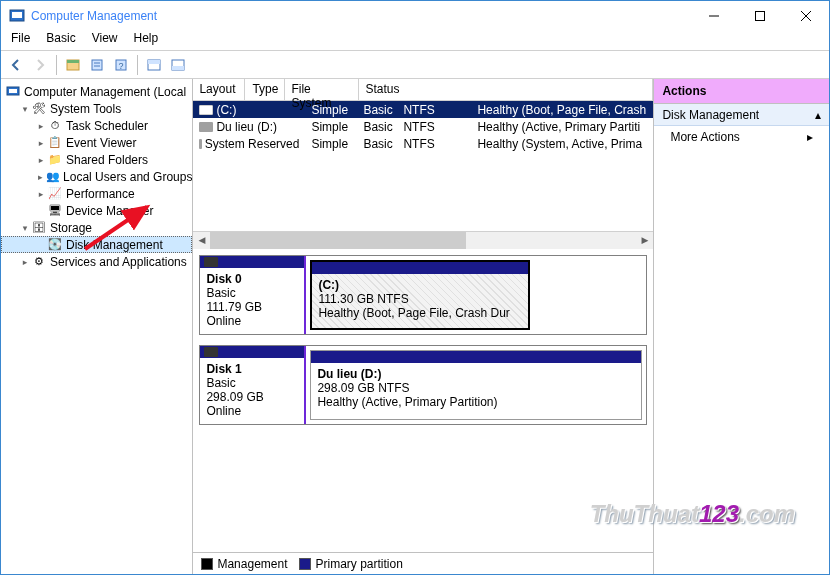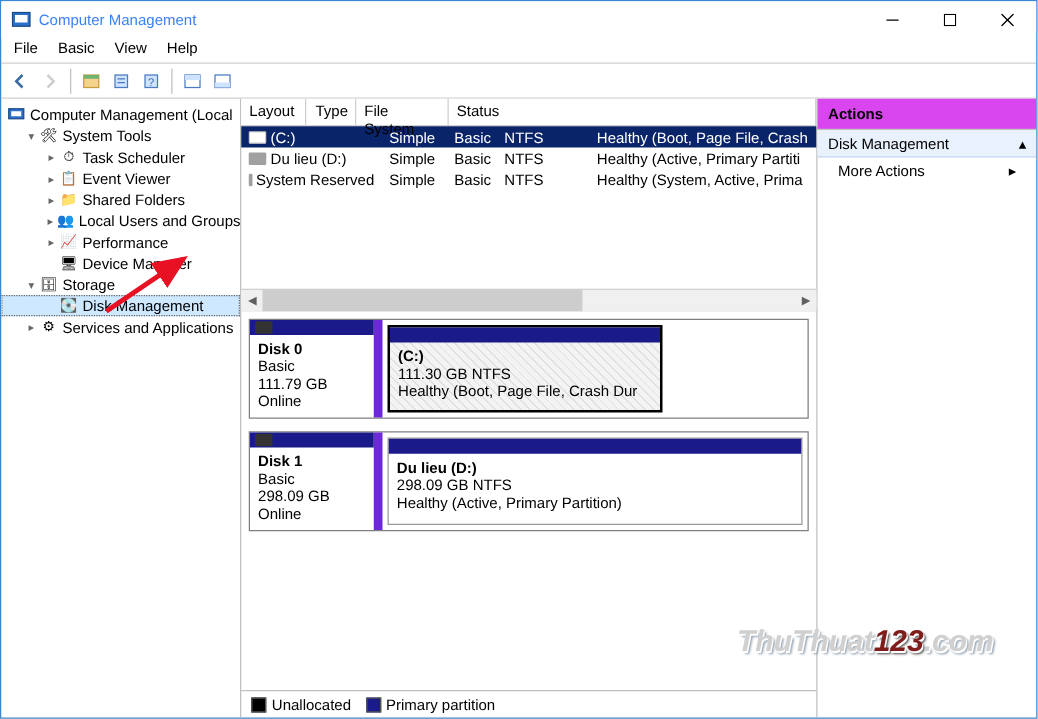--- a/index.html
+++ b/index.html
@@ -34,36 +34,36 @@
 .c-typ { width: 40px; text-align: right; }
 .c-fs  { width: 74px; }
 .c-sta { flex: 1; }
 .drv-icon { width: 14px; height: 10px; background: #a0a0a0; display: inline-block; border-radius: 1px; }
 .hscroll { height: 17px; background: #f0f0f0; border-top: 1px solid #d0d0d0; display: flex; align-items: center; }
 .hscroll .arrow { width: 17px; height: 17px; display: flex; align-items: center; justify-content: center; font-size: 9px; color: #606060; background: #f0f0f0; }
 .hscroll .track { flex: 1; height: 17px; background: #f0f0f0; position: relative; }
 .hscroll .thumb { position: absolute; left: 0; width: 60%; height: 100%; background: #cdcdcd; }
 .disks { flex: 1; padding: 6px; overflow: hidden; }
 .disk { display: flex; border: 1px solid #808080; margin-bottom: 10px; min-height: 80px; }
-.disk-label { width: 106px; border-right: 7px solid #6d28d9; padding: 6px; font-size: 12px; }
+.disk-label { width: 106px; border-right: 2px solid #6d28d9; padding: 6px; font-size: 12px; }
 .disk-label .stripe { height: 12px; background: #1a1a8a; margin: -6px -6px 4px -6px; display: flex; align-items: center; padding-left: 4px; gap: 3px; }
 .disk-label .stripe .drv-icon { background: #333; }
 .disk-parts { flex: 1; display: flex; padding: 4px; gap: 4px; }
 .part { border: 1px solid #999; font-size: 12px; padding: 4px 6px; position: relative; }
 .part .pstripe { height: 12px; background: #1a1a8a; margin: -4px -6px 4px -6px; }
 .part.hatched { background: repeating-linear-gradient(45deg, #f3f3f3 0 4px, #e0e0e0 4px 5px); border: 2px solid #000; }
 .part.hatched .pstripe { margin: -4px -6px 4px -6px; }
 .legend { height: 22px; border-top: 1px solid #c0c0c0; display: flex; align-items: center; gap: 12px; padding: 0 8px; font-size: 12px; }
 .legend .sw { width: 12px; height: 12px; display: inline-block; margin-right: 4px; vertical-align: middle; border: 1px solid #555; }
 .actions { width: 176px; font-size: 12px; }
-.actions-head { height: 25px; background: #d946ef; border-bottom: 1px solid #c0c0c0; font-weight: bold; padding: 5px 8px; }
+.actions-head { height: 25px; background: #f0abfc; border-bottom: 1px solid #c0c0c0; font-weight: bold; padding: 5px 8px; }
 .actions-sec { height: 22px; background: #e8f1fc; border-bottom: 1px solid #c6d8ef; display: flex; align-items: center; padding: 0 8px; justify-content: space-between; }
 .actions-item { height: 22px; display: flex; align-items: center; padding: 0 16px; justify-content: space-between; }
 .watermark { position: absolute; right: 34px; bottom: 46px; font-size: 24px; font-weight: 700; font-style: italic; color: #d0d0d0; text-shadow: 1px 1px 0 #fff, 2px 2px 2px #8899aa; pointer-events: none; }
-.watermark .blue { color: #7f1d1d; text-shadow: 1px 1px 0 #fff, 2px 2px 2px #444; }
+.watermark .blue { color: #a21caf; text-shadow: 1px 1px 0 #fff, 2px 2px 2px #444; }
 .arrow-overlay { position: absolute; left: 76px; top: 196px; pointer-events: none; }
 svg { display: block; }
 </style>
 </head>
 <body>
 
 <div class="titlebar">
   <span class="titlebar-icon">
     <svg width="16" height="16">
         <rect x="1" y="2" width="14" height="11" fill="#2b70c9" stroke="#1a4a85"></rect>
@@ -293,21 +293,21 @@
             <div class="pstripe"></div>
             <b>Du lieu (D:)</b><br>
             <span>298.09 GB NTFS</span><br>
             <span>Healthy (Active, Primary Partition)</span>
           </div>
         </div>
       </div>
     </div>
 
     <div class="legend">
-      <span><span class="sw" style="background:#000000"></span><span>Unallocated</span></span>
+      <span><span class="sw" style="background:#000000"></span><span>Management</span></span>
       <span><span class="sw" style="background:#1a1a8a"></span><span>Primary partition</span></span>
     </div>
   </div>
 
   <div class="actions">
     <div class="actions-head">Actions</div>
     <div class="actions-sec">
       <span>Disk Management</span>
       <span>▴</span>
     </div>

